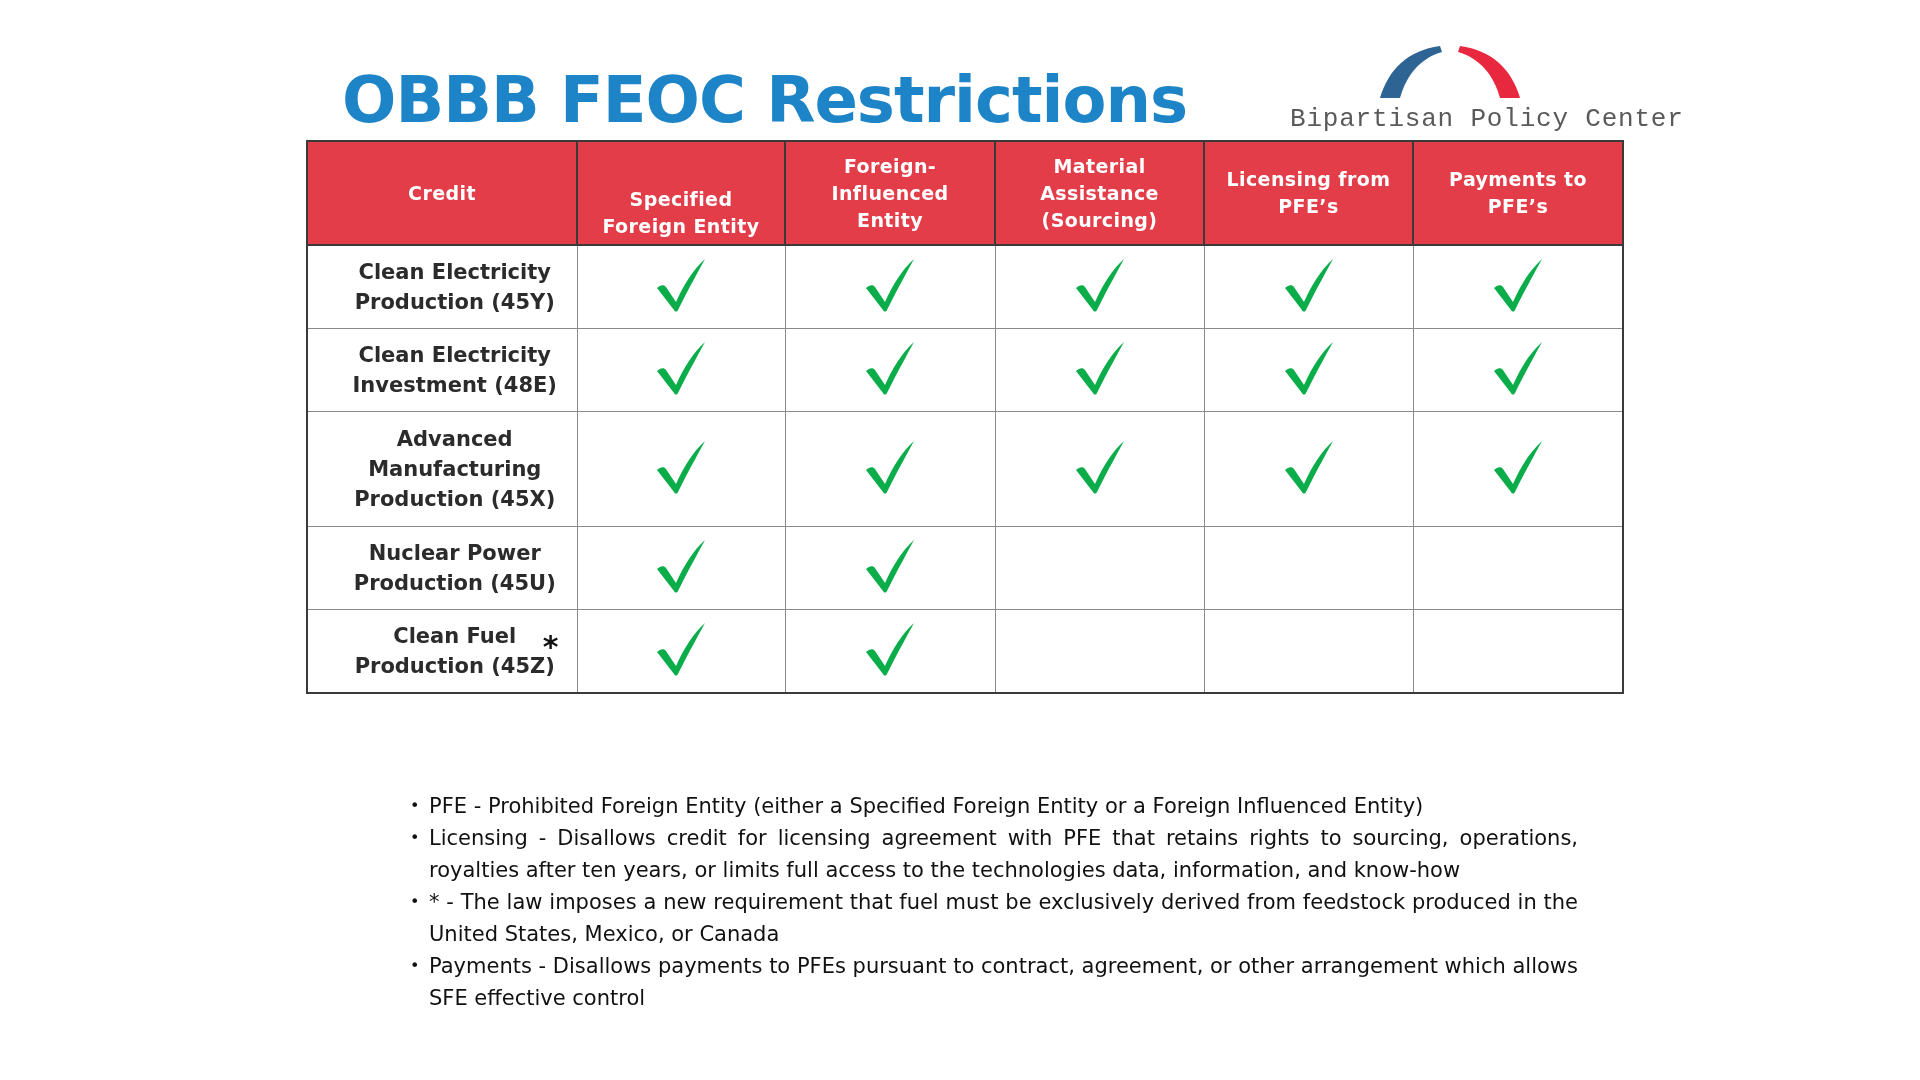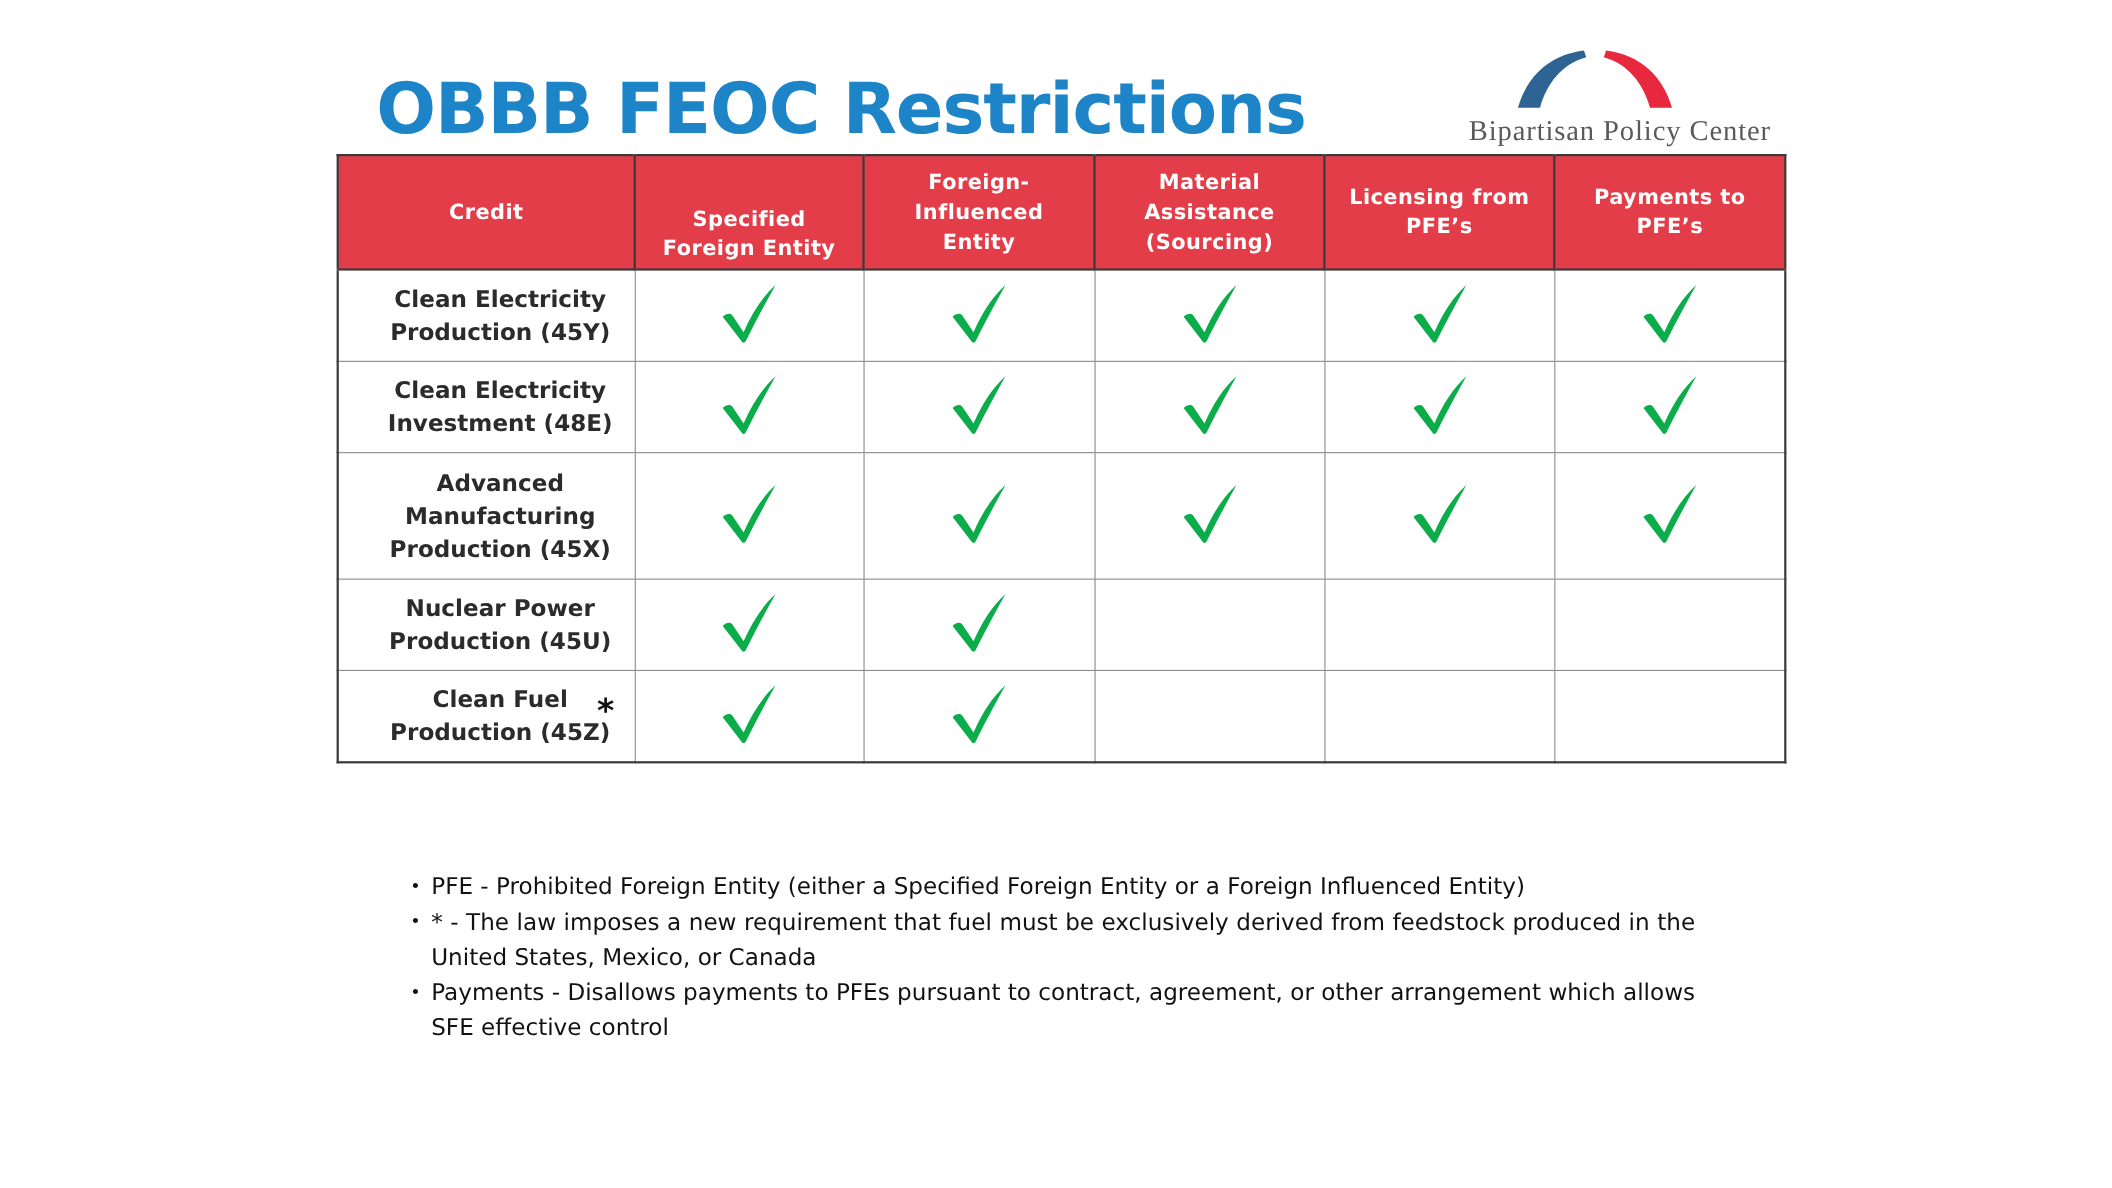--- a/index.html
+++ b/index.html
@@ -4,42 +4,42 @@
 <style>
   html, body { margin: 0; padding: 0; background: #ffffff; }
   body { width: 1920px; height: 1080px; position: relative; overflow: hidden;
          font-family: "DejaVu Sans", sans-serif; color: #2b2b2b; }
   .title { position: absolute; left: 342px; top: 60px; margin: 0;
            font-family: "DejaVu Sans", sans-serif; font-weight: bold;
            font-size: 64px; letter-spacing: -1px; color: #1e84c8; line-height: 80px;
            white-space: nowrap; }
   .logo { position: absolute; left: 1290px; top: 42px; width: 320px; height: 96px; }
   .logo svg { position: absolute; left: 88px; top: 0; }
-  .logo-text { position: absolute; left: 0; top: 62px; width: 320px; text-align: right;
-               font-family: Liberation Serif, serif; font-size: 26px; color: #5a5a5a;
+  .logo-text { position: absolute; left: 0; top: 62px; width: 320px; text-align: center;
+               font-family: Liberation Mono, monospace; font-size: 26px; color: #5a5a5a;
                letter-spacing: 0.8px; white-space: nowrap; }
   table.grid { position: absolute; left: 306px; top: 140px; width: 1316px;
                border-collapse: collapse; table-layout: fixed;
                border: 2px solid #3a3a3a; }
   table.grid th { background: #e23d48; color: #ffffff; height: 102px;
                   font-family: "DejaVu Sans", sans-serif; font-weight: bold; font-size: 19px;
                   line-height: 27px; letter-spacing: 0.4px; text-align: center; vertical-align: middle;
                   border-right: 2px solid #3a3a3a; border-bottom: 2px solid #3a3a3a; padding: 0 8px; }
   table.grid th:last-child { border-right: none; }
   table.grid td { border-right: 1px solid #8a8a8a; border-bottom: 1px solid #8a8a8a;
                   text-align: center; vertical-align: middle; padding: 0; height: 82px; }
   table.grid td:last-child { border-right: none; }
   table.grid tr:last-child td { border-bottom: none; }
   table.grid tr.tall td { height: 114px; }
   td.credit { font-family: "DejaVu Sans", sans-serif; font-weight: bold; font-size: 21px;
               line-height: 30px; color: #2b2b2b; position: relative; padding: 0 6px; }
   td.credit .line { display: block; white-space: nowrap; padding-left: 25px; }
   .asterisk { position: absolute; right: 18px; top: 22px; font-size: 30px; color: #111; font-weight: bold; }
   .check { display: inline-block; width: 52px; height: 54px; }
-  .notes { position: absolute; left: 373px; top: 790px; width: 1168px; margin: 0; padding: 0;
+  .notes { position: absolute; left: 410px; top: 790px; width: 1168px; margin: 0; padding: 0;
            list-style: none; font-family: "DejaVu Sans", sans-serif; font-size: 21px;
            line-height: 32px; color: #111111; }
   .notes li { position: relative; padding-left: 19px; text-align: justify; }
   .notes li::before { content: "\2022"; position: absolute; left: 0; top: 0; font-size: 16px; }
 </style>
 </head>
 <body>
 
 <h1 class="title">OBBB FEOC Restrictions</h1>
 
@@ -183,15 +183,16 @@
             </svg></span></td>
         <td></td>
         <td></td>
         <td></td>
       </tr>
     </tbody>
 </table>
 
 <ul class="notes">
   <li>PFE - Prohibited Foreign Entity (either a Specified Foreign Entity or a Foreign Influenced Entity)</li>
+  <li>Licensing - Disallows credit for licensing agreement with PFE that retains rights to sourcing, operations, royalties after ten years, or limits full access to the technologies data, information, and know-how</li>
   <li>* - The law imposes a new requirement that fuel must be exclusively derived from feedstock produced in the United States, Mexico, or Canada</li>
   <li>Payments - Disallows payments to PFEs pursuant to contract, agreement, or other arrangement which allows SFE effective control</li>
 </ul>
 
 </body></html>

